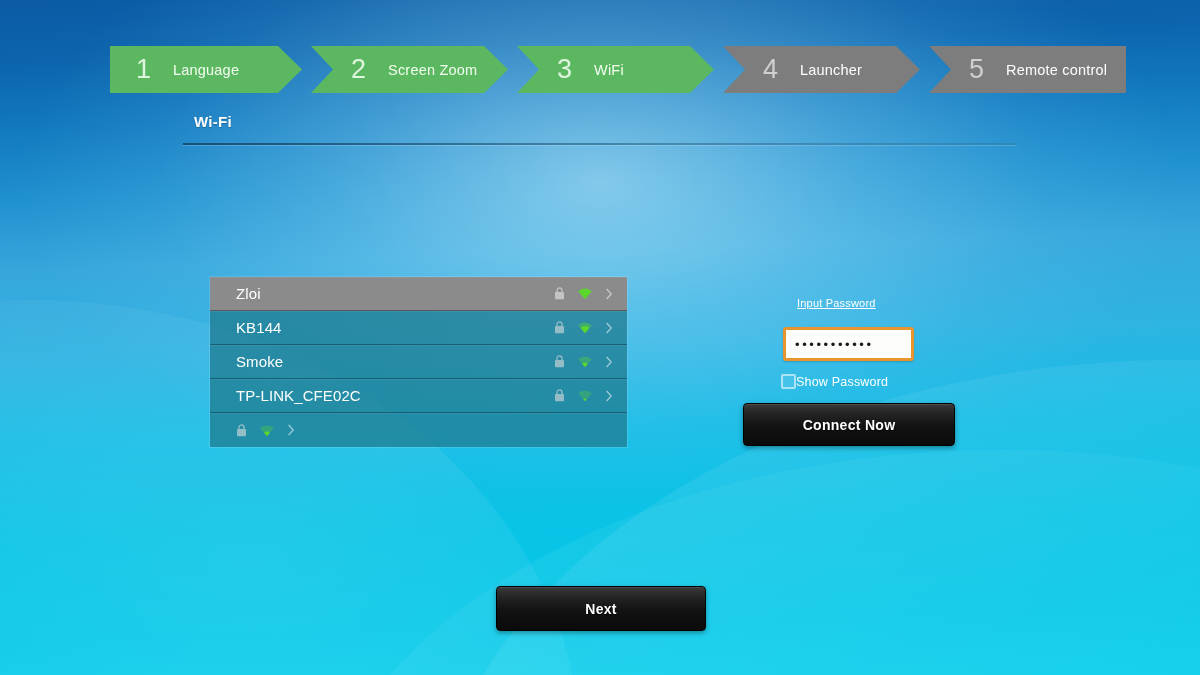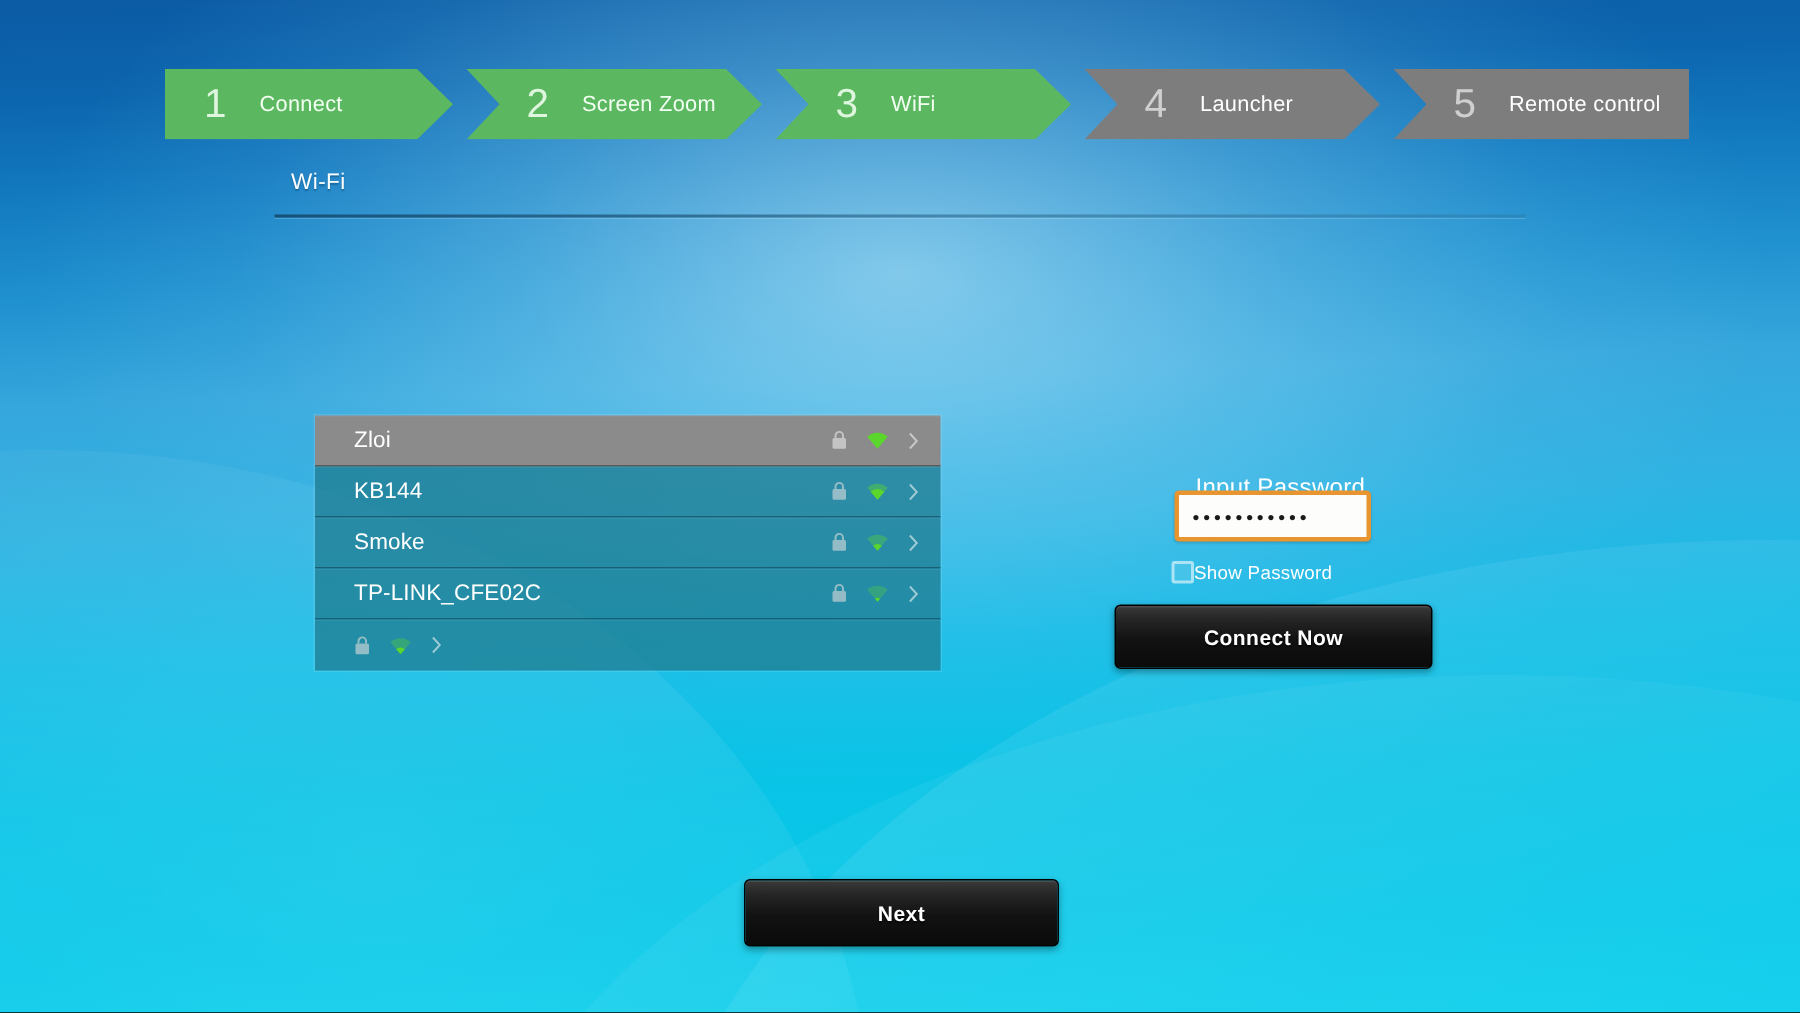--- a/index.html
+++ b/index.html
@@ -98,21 +98,21 @@
     letter-spacing: 0.2px;
   }
   .step.todo .step-label { color: #ffffff; }
 
   
   .section-title {
     position: absolute;
     left: 194px;
     top: 113px;
     font-size: 15px;
-    font-weight: normal;
+    font-weight: bold;
     color: #ffffff;
     letter-spacing: 0.3px;
     text-shadow: 0 1px 1px rgba(0,40,70,0.35);
   }
   .section-rule {
     position: absolute;
     left: 183px;
     top: 143px;
     width: 834px;
     height: 2px;
@@ -158,24 +158,25 @@
     margin-right: 6px;
   }
   .lock-icon { width: 11px; height: 13px; display: block; opacity: 0.75; }
   .wifi-icon { width: 16px; height: 13px; display: block; }
   .chev { width: 8px; height: 12px; display: block; opacity: 0.65; }
 
   
   .pw-label {
     position: absolute;
     left: 797px;
-    top: 317px;
-    font-size: 16px;
+    top: 297px;
+    font-size: 11px;
     color: #ffffff;
     letter-spacing: 0.2px;
+    text-decoration: underline;
   }
   .pw-input {
     position: absolute;
     left: 783px;
     top: 327px;
     width: 131px;
     height: 34px;
     background: #fdfdfb;
     border: 3px solid #e8952f;
     border-radius: 3px;
@@ -246,21 +247,21 @@
 <div id="screen">
 
   <div class="arcleft"></div>
   <div class="arc1"></div>
   <div class="arc2"></div>
 
   <div class="steps">
 
     <div class="step done first" style="width:192px;">
       <span class="step-num">1</span>
-      <span class="step-label">Connect</span>
+      <span class="step-label">Language</span>
     </div>
 
     <div class="step done notch" style="width:197px;">
       <span class="step-num">2</span>
       <span class="step-label">Screen Zoom</span>
     </div>
 
     <div class="step active notch" style="width:197px;">
       <span class="step-num">3</span>
       <span class="step-label">WiFi</span>

